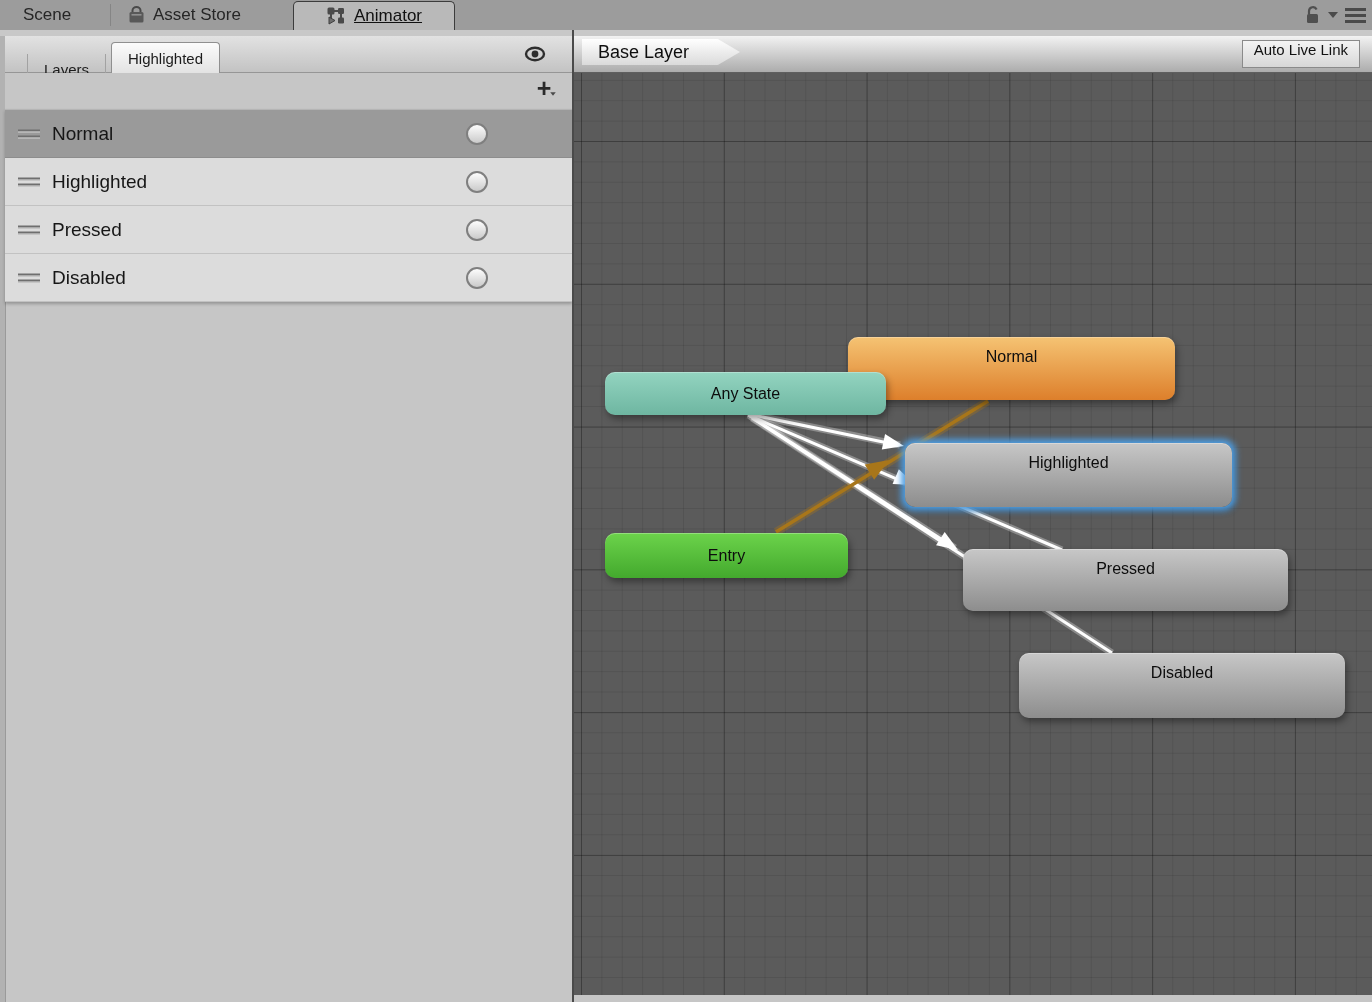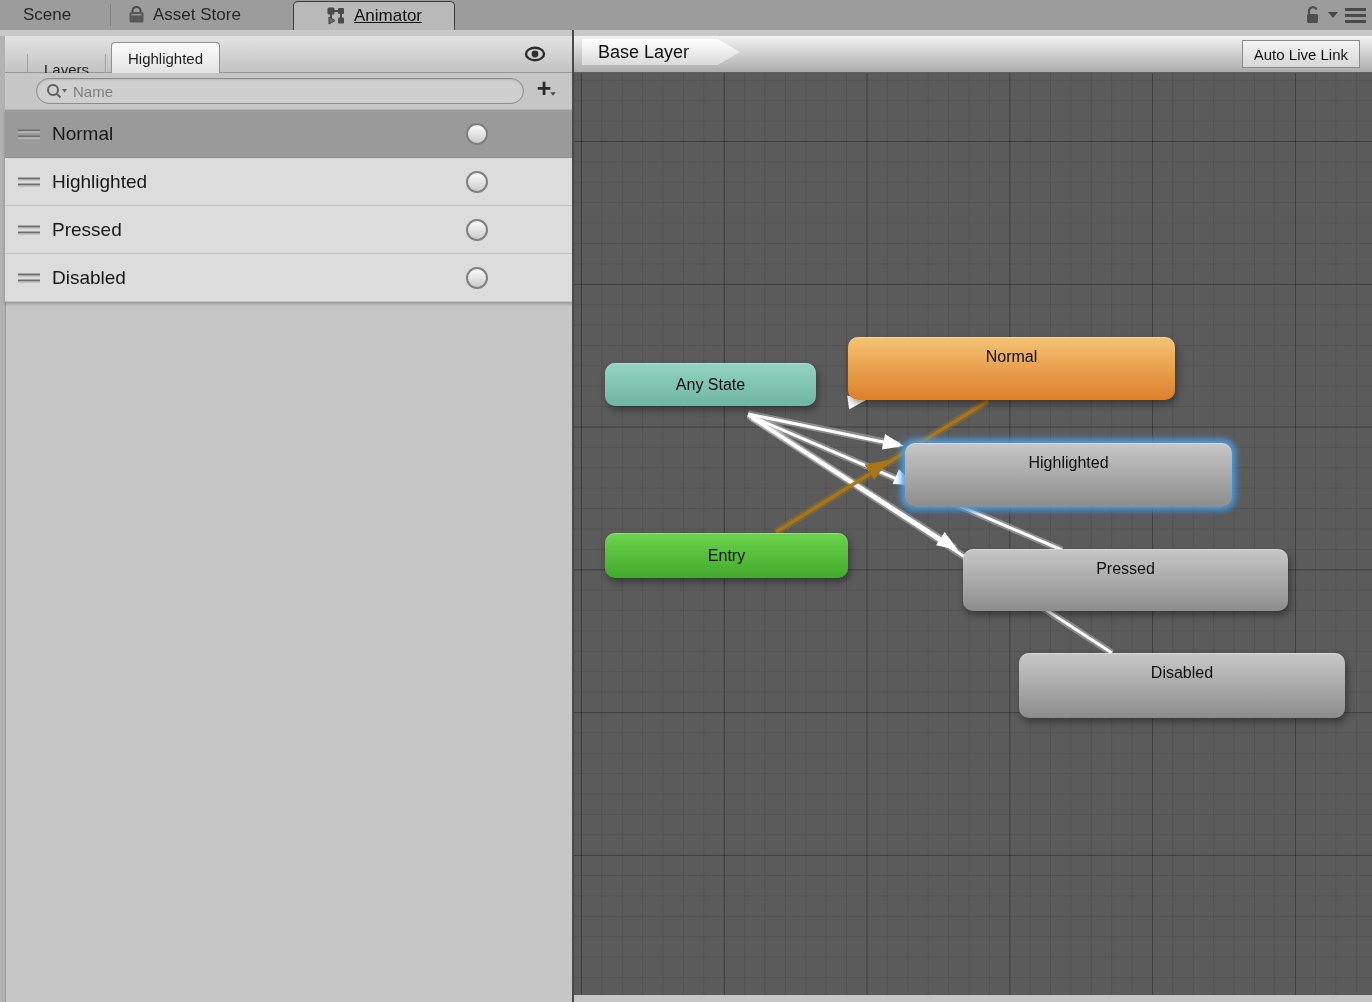--- a/index.html
+++ b/index.html
@@ -53,22 +53,22 @@
   .radio{position:absolute;left:461px;top:50%;transform:translateY(-50%);width:18px;height:18px;border-radius:50%;
       border:2px solid #7F7F7F;background:linear-gradient(#FDFDFD,#CACACA);box-sizing:content-box;}
   
   .panel-divider{position:absolute;left:572px;top:30px;width:2px;height:972px;background:#4A4A4A;}
   .canvas-panel{position:absolute;left:574px;top:36px;width:798px;height:966px;}
   .breadcrumb-bar{position:absolute;left:0;top:0;width:798px;height:37px;
       background:linear-gradient(#F2F2F2,#ACACAC);border-bottom:1px solid #5F5F5F;box-sizing:border-box;}
   .crumb{position:absolute;left:8px;top:3px;height:26px;width:158px;background:linear-gradient(#FFFFFF,#DADADA);
       clip-path:polygon(0 0,86% 0,100% 50%,86% 100%,0 100%);display:flex;align-items:center;padding-left:16px;
       font-size:18px;color:#0E0E0E;box-sizing:border-box;filter:drop-shadow(1px 1px 1px rgba(0,0,0,0.25));}
-  .live-link{position:absolute;right:12px;top:4px;height:28px;padding:12px 11px;background:linear-gradient(#F4F4F4,#D7D7D7);
-      border:1px solid #8A8A8A;display:flex;align-items:center;font-size:15px;color:#111;box-sizing:border-box;}
+  .live-link{position:absolute;right:12px;top:4px;height:28px;padding:0 11px;background:linear-gradient(#F4F4F4,#D7D7D7);
+      border:1px solid #8A8A8A;display:flex;font-size:15px;color:#111;box-sizing:border-box;}
   
   .graph{position:absolute;left:0;top:37px;width:798px;height:922px;background-color:#5B5B5B;
      background-image:
        linear-gradient(rgba(0,0,0,0.25) 1px,transparent 1px),
        linear-gradient(90deg,rgba(0,0,0,0.25) 1px,transparent 1px),
        linear-gradient(rgba(0,0,0,0.09) 1px,transparent 1px),
        linear-gradient(90deg,rgba(0,0,0,0.09) 1px,transparent 1px);
      background-size:142.8px 142.8px,142.8px 142.8px,20.4px 20.4px,20.4px 20.4px;
      background-position:7px 68px,7px 68px,7px 68px,7px 68px;overflow:hidden;}
   .edges{position:absolute;left:0;top:0;}
@@ -144,30 +144,20 @@
     </div>
     <span class="eye">
       <svg width="22" height="18" viewBox="0 0 22 18">
           <ellipse cx="11" cy="9" rx="9" ry="6.2" fill="none" stroke="#2E2E2E" stroke-width="2.4"></ellipse>
           <circle cx="11" cy="9" r="3.4" fill="#2E2E2E"></circle>
         </svg>
     </span>
   </div>
 
   <div class="search-row">
-    <div class="search-pill">
-      <span class="mag">
-        <svg width="24" height="18" viewBox="0 0 24 18">
-            <circle cx="8" cy="8" r="5" fill="none" stroke="#5E5E5E" stroke-width="2"></circle>
-            <line x1="11.6" y1="11.6" x2="15.5" y2="15.5" stroke="#5E5E5E" stroke-width="2"></line>
-            <path d="M17 7 l5 0 l-2.5 3.4 Z" fill="#5E5E5E"></path>
-          </svg>
-      </span>
-      <input type="text" readonly="" placeholder="Name" style="">
-    </div>
     <div class="plus-btn">
       <span>+</span>
       <span class="caret"></span>
     </div>
   </div>
 
   <div class="param-list">
     <div class="param-row selected">
       <span class="drag-handle">
           <i></i>
@@ -241,21 +231,21 @@
 
       <path d="M0,-9 L23,0 L0,9 Z" fill="#A8761A" transform="translate(315 387) rotate(-31.7) translate(-23 0)"></path>
     </svg>
 
     <div class="node tall n-orange" style="left:274px;top:264px;width:327px;height:63px">
       <span>Normal</span>
     </div>
     <div class="node n-green" style="left:31px;top:460px;width:243px;height:45px">
       <span>Entry</span>
     </div>
-    <div class="node n-teal" style="left:31px;top:290px;width:211px;height:43px">
+    <div class="node n-teal" style="left:31px;top:299px;width:281px;height:43px">
       <span>Any State</span>
     </div>
     <div class="node tall n-gray" style="left:389px;top:476px;width:325px;height:62px">
       <span>Pressed</span>
     </div>
     <div class="node tall n-gray" style="left:445px;top:580px;width:326px;height:65px">
       <span>Disabled</span>
     </div>
     <div class="node tall n-gray selected" style="left:331px;top:370px;width:327px;height:64px">
       <span>Highlighted</span>

